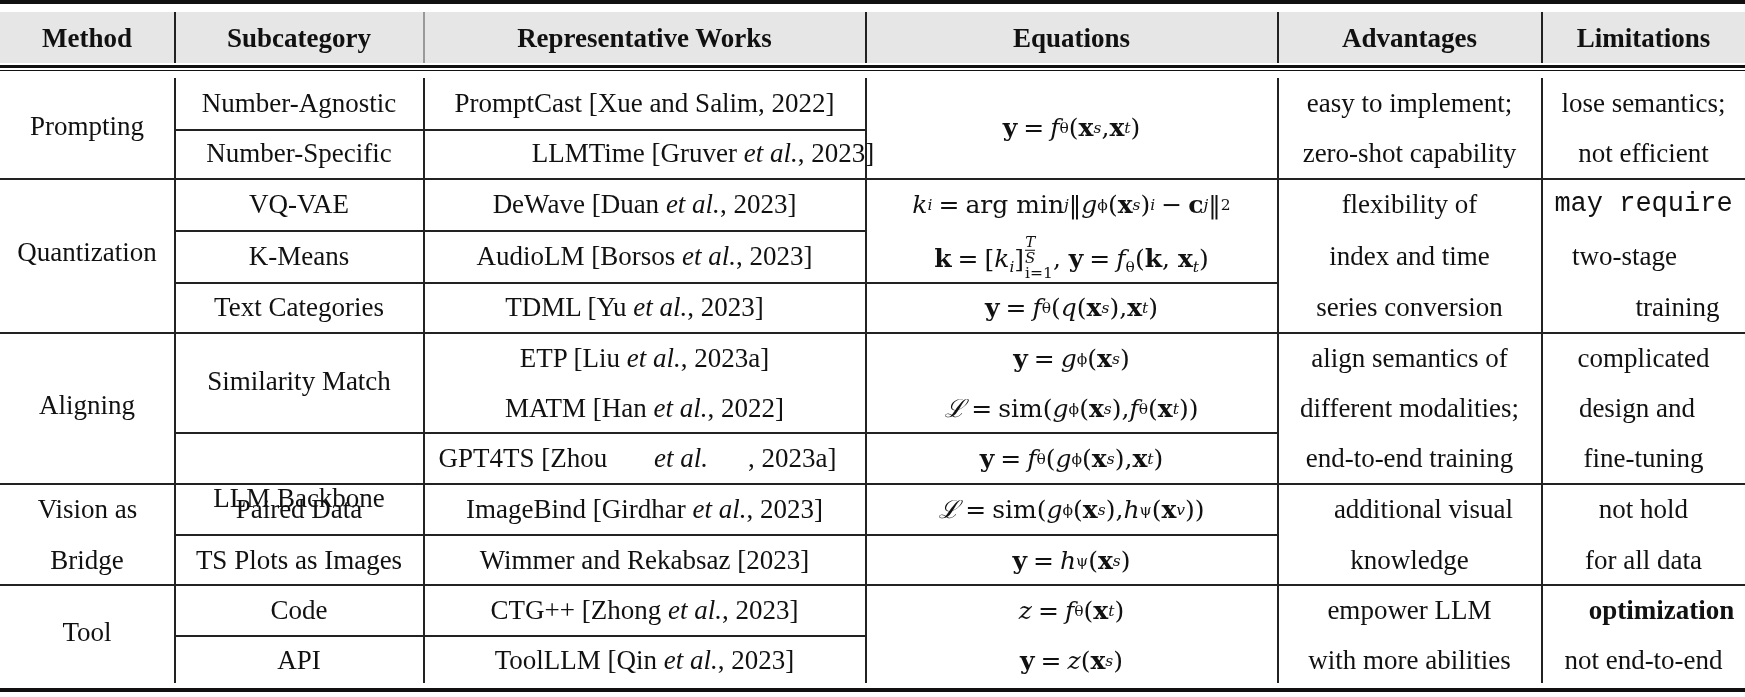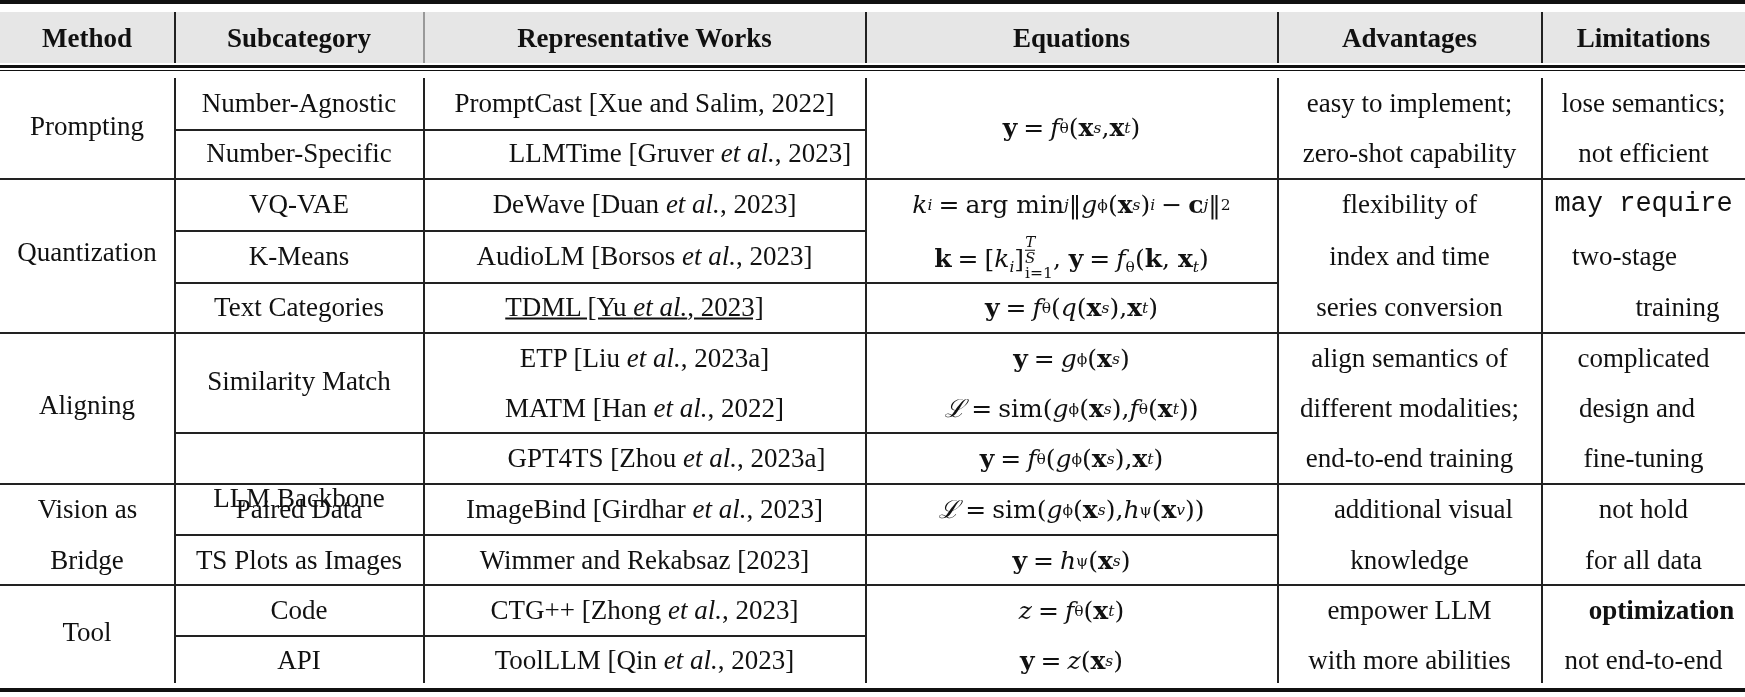--- a/index.html
+++ b/index.html
@@ -64,21 +64,21 @@
 <div class="cell hdr" style="left:866px;width:411px;top:38px;">Equations</div>
 <div class="cell hdr" style="left:1278px;width:263px;top:38px;">Advantages</div>
 <div class="cell hdr" style="left:1542px;width:203px;top:38px;">Limitations</div>
 
 <div class="cell" style="left:0;width:174px;top:126px;">Prompting</div>
 <div class="cell" style="left:175px;width:248px;top:103px;">Number-Agnostic</div>
 <div class="cell" style="left:175px;width:248px;top:153px;">Number-Specific</div>
 <div class="cell" style="left:424px;width:441px;top:103px;">
     <span>PromptCast [Xue and Salim, 2022]</span>
   </div>
-<div class="cell" style="left:416px;width:528px;top:153px;">
+<div class="cell" style="left:439px;width:528px;top:153px;">
     <span style="white-space:pre">LLMTime [Gruver </span>
     <span class="it">et al.</span>
     <span style="white-space:pre">, 2023]</span>
   </div>
 <div class="cell eq" style="left:866px;width:411px;top:127px;">
     <span class="b">y</span>
     <span class="op">=</span>
     <span class="i">f</span>
     <sub>θ</sub>
     <span class="r">(</span>
@@ -101,21 +101,21 @@
 <div class="cell" style="left:424px;width:441px;top:204px;">
     <span style="white-space:pre">DeWave [Duan </span>
     <span class="it">et al.</span>
     <span style="white-space:pre">, 2023]</span>
   </div>
 <div class="cell" style="left:424px;width:441px;top:256px;">
     <span style="white-space:pre">AudioLM [Borsos </span>
     <span class="it">et al.</span>
     <span style="white-space:pre">, 2023]</span>
   </div>
-<div class="cell" style="left:424px;width:421px;top:307px;text-decoration:underline;">
+<div class="cell" style="left:424px;width:421px;top:307px;">
     <span style="white-space:pre">TDML [Yu </span>
     <span class="it">et al.</span>
     <span style="white-space:pre">, 2023]</span>
   </div>
 <div class="cell eq" style="left:866px;width:411px;top:204px;">
     <span class="i">k</span>
     <sub style="font-style: italic;">i</sub>
     <span class="op">=</span>
     <span class="r">arg min</span>
     <sub style="font-style: italic;">j</sub>
@@ -173,21 +173,21 @@
 <div class="cell" style="left:424px;width:441px;top:358px;">
     <span style="white-space:pre">ETP [Liu </span>
     <span class="it">et al.</span>
     <span style="white-space:pre">, 2023a]</span>
   </div>
 <div class="cell" style="left:424px;width:441px;top:408px;">
     <span style="white-space:pre">MATM [Han </span>
     <span class="it">et al.</span>
     <span style="white-space:pre">, 2022]</span>
   </div>
-<div class="cell" style="left:446px;width:441px;top:458px;">
+<div class="cell" style="left:417px;width:441px;top:458px;gap:40px;">
     <span style="white-space:pre">GPT4TS [Zhou </span>
     <span class="it">et al.</span>
     <span style="white-space:pre">, 2023a]</span>
   </div>
 <div class="cell eq" style="left:866px;width:411px;top:358px;">
     <span class="b">y</span>
     <span class="op">=</span>
     <span class="i">g</span>
     <sub>ϕ</sub>
     <span class="r">(</span>

